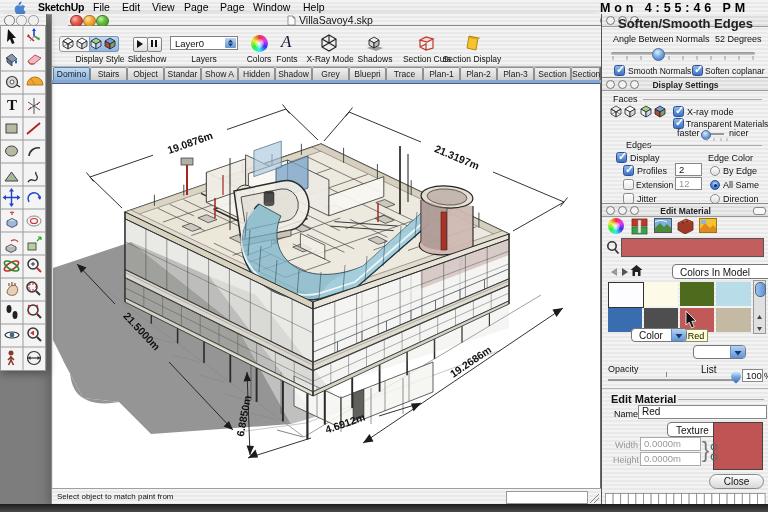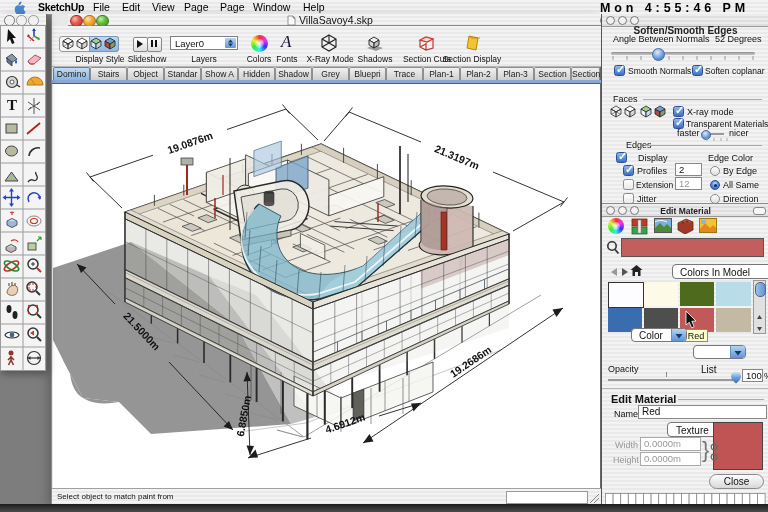--- a/index.html
+++ b/index.html
@@ -593,21 +593,21 @@
   </svg>
   </div>
 </div>
 
 <div class="abs pin" style="left:601px;top:14px;width:167px;height:491px;border-left:1px solid #555;box-sizing:border-box;" id="rightpanels">
 
   <div class="abs pind" style="left:0;top:0;width:167px;height:12px;border-bottom:1px solid #999;">
     <div class="abs tl" style="left:4px;top:2px;width:7px;height:7px;border:1px solid #777;background:#f2f2f2;"></div>
     <div class="abs tl" style="left:16px;top:2px;width:7px;height:7px;border:1px solid #777;background:#f2f2f2;"></div>
     <div class="abs tl" style="left:28px;top:2px;width:7px;height:7px;border:1px solid #777;background:#f2f2f2;"></div>
-    <div class="abs" style="left:0;width:167px;top:11px;text-align:center;font-size:10px;font-weight:bold;color:#222;">Soften/Smooth Edges</div>
+    <div class="abs" style="left:0;width:167px;top:2px;text-align:center;font-size:13px;font-weight:bold;color:#222;">Soften/Smooth Edges</div>
   </div>
   <span class="t10" style="left:11px;top:20px;">Angle Between Normals</span>
   <span class="t10" style="left:113px;top:20px;">52  Degrees</span>
   <div class="abs" style="left:9px;top:38px;width:144px;height:2.5px;background:linear-gradient(180deg,#909090,#c8c8c8);border-radius:2px;"></div>
   <svg class="abs" style="left:9px;top:42px;" width="144" height="5" viewBox="0 0 144 5">
     <g stroke="#999" stroke-width="1">
         <line x1="2" y1="0" x2="2" y2="4"></line>
         <line x1="16" y1="0" x2="16" y2="4"></line>
         <line x1="30" y1="0" x2="30" y2="4"></line>
         <line x1="44" y1="0" x2="44" y2="4"></line>
@@ -619,20 +619,26 @@
         <line x1="128" y1="0" x2="128" y2="4"></line>
         <line x1="142" y1="0" x2="142" y2="4"></line>
       </g>
   </svg>
   <div class="abs" style="left:50px;top:33.5px;width:11px;height:11px;border-radius:50%;background:radial-gradient(circle at 40% 30%,#dcecfc,#6d9fdd 55%,#3a6cb4);border:0.5px solid #4a6a9a;"></div>
   <div class="cb cbon" style="left:12px;top:51px;"></div>
     <span class="t85" style="left:26px;top:52px;">Smooth Normals</span>
   <div class="cb cbon" style="left:90px;top:51px;"></div>
     <span class="t85" style="left:103px;top:52px;">Soften coplanar</span>
 
+  <div class="abs pind" style="left:0;top:63px;width:167px;height:12px;border-top:1px solid #8a8a8a;border-bottom:1px solid #999;">
+    <div class="abs tl" style="left:4px;top:2px;width:7px;height:7px;border:1px solid #777;background:#f2f2f2;"></div>
+    <div class="abs tl" style="left:16px;top:2px;width:7px;height:7px;border:1px solid #777;background:#f2f2f2;"></div>
+    <div class="abs tl" style="left:28px;top:2px;width:7px;height:7px;border:1px solid #777;background:#f2f2f2;"></div>
+    <div class="abs" style="left:0;width:167px;top:1.5px;text-align:center;font-size:8.5px;font-weight:bold;color:#222;">Display Settings</div>
+  </div>
   <span class="t10" style="left:11px;top:80px;">Faces</span>
   <div class="abs" style="left:41px;top:85px;width:119px;height:1px;background:#aaa;"></div>
   <svg class="abs" style="left:8px;top:91px;" width="58" height="13" viewBox="0 0 58 13">
       <g stroke="#333" stroke-width="0.8" stroke-linejoin="round">
         <polygon points="1,4 6,1 11,4 6,7" fill="none"></polygon>
         <polygon points="1,4 6,7 6,12 1,9" fill="none"></polygon>
         <polygon points="6,7 11,4 11,9 6,12" fill="none"></polygon>
         <line x1="1" y1="4" x2="11" y2="9.5" stroke-width="0.5"></line>
         <line x1="11" y1="4" x2="1" y2="9.5" stroke-width="0.5"></line>
       </g>
@@ -664,21 +670,21 @@
       <g stroke="#aaa">
         <line x1="1" y1="0" x2="1" y2="3"></line>
         <line x1="8" y1="0" x2="8" y2="3"></line>
         <line x1="15" y1="0" x2="15" y2="3"></line>
         <line x1="21" y1="0" x2="21" y2="3"></line>
       </g>
     </svg>
   <span class="t10" style="left:24px;top:126px;">Edges</span>
   <div class="abs" style="left:43px;top:131px;width:117px;height:1px;background:#aaa;"></div>
   <div class="cb cbon" style="left:14px;top:138px;"></div>
-    <span class="t10" style="left:36px;top:139px;">Display</span>
+    <span class="t10" style="left:28px;top:139px;">Display</span>
   <span class="t10" style="left:106px;top:139px;">Edge Color</span>
   <div class="cb cbon" style="left:21px;top:151px;"></div>
     <span class="t10" style="left:35px;top:152px;">Profiles</span>
   <div class="field" style="left:73px;top:149px;width:27px;height:13px;">2</div>
   <div class="radio roff" style="left:108px;top:152px;"></div>
     <span class="t10" style="left:121px;top:152px;">By Edge</span>
   <div class="cb cboff" style="left:21px;top:165px;"></div>
     <span class="t85" style="left:34px;top:166px;">Extension</span>
   <div class="field" style="left:73px;top:163px;width:27px;height:13px;color:#999;">12</div>
   <div class="radio ron" style="left:108px;top:166px;"></div>

